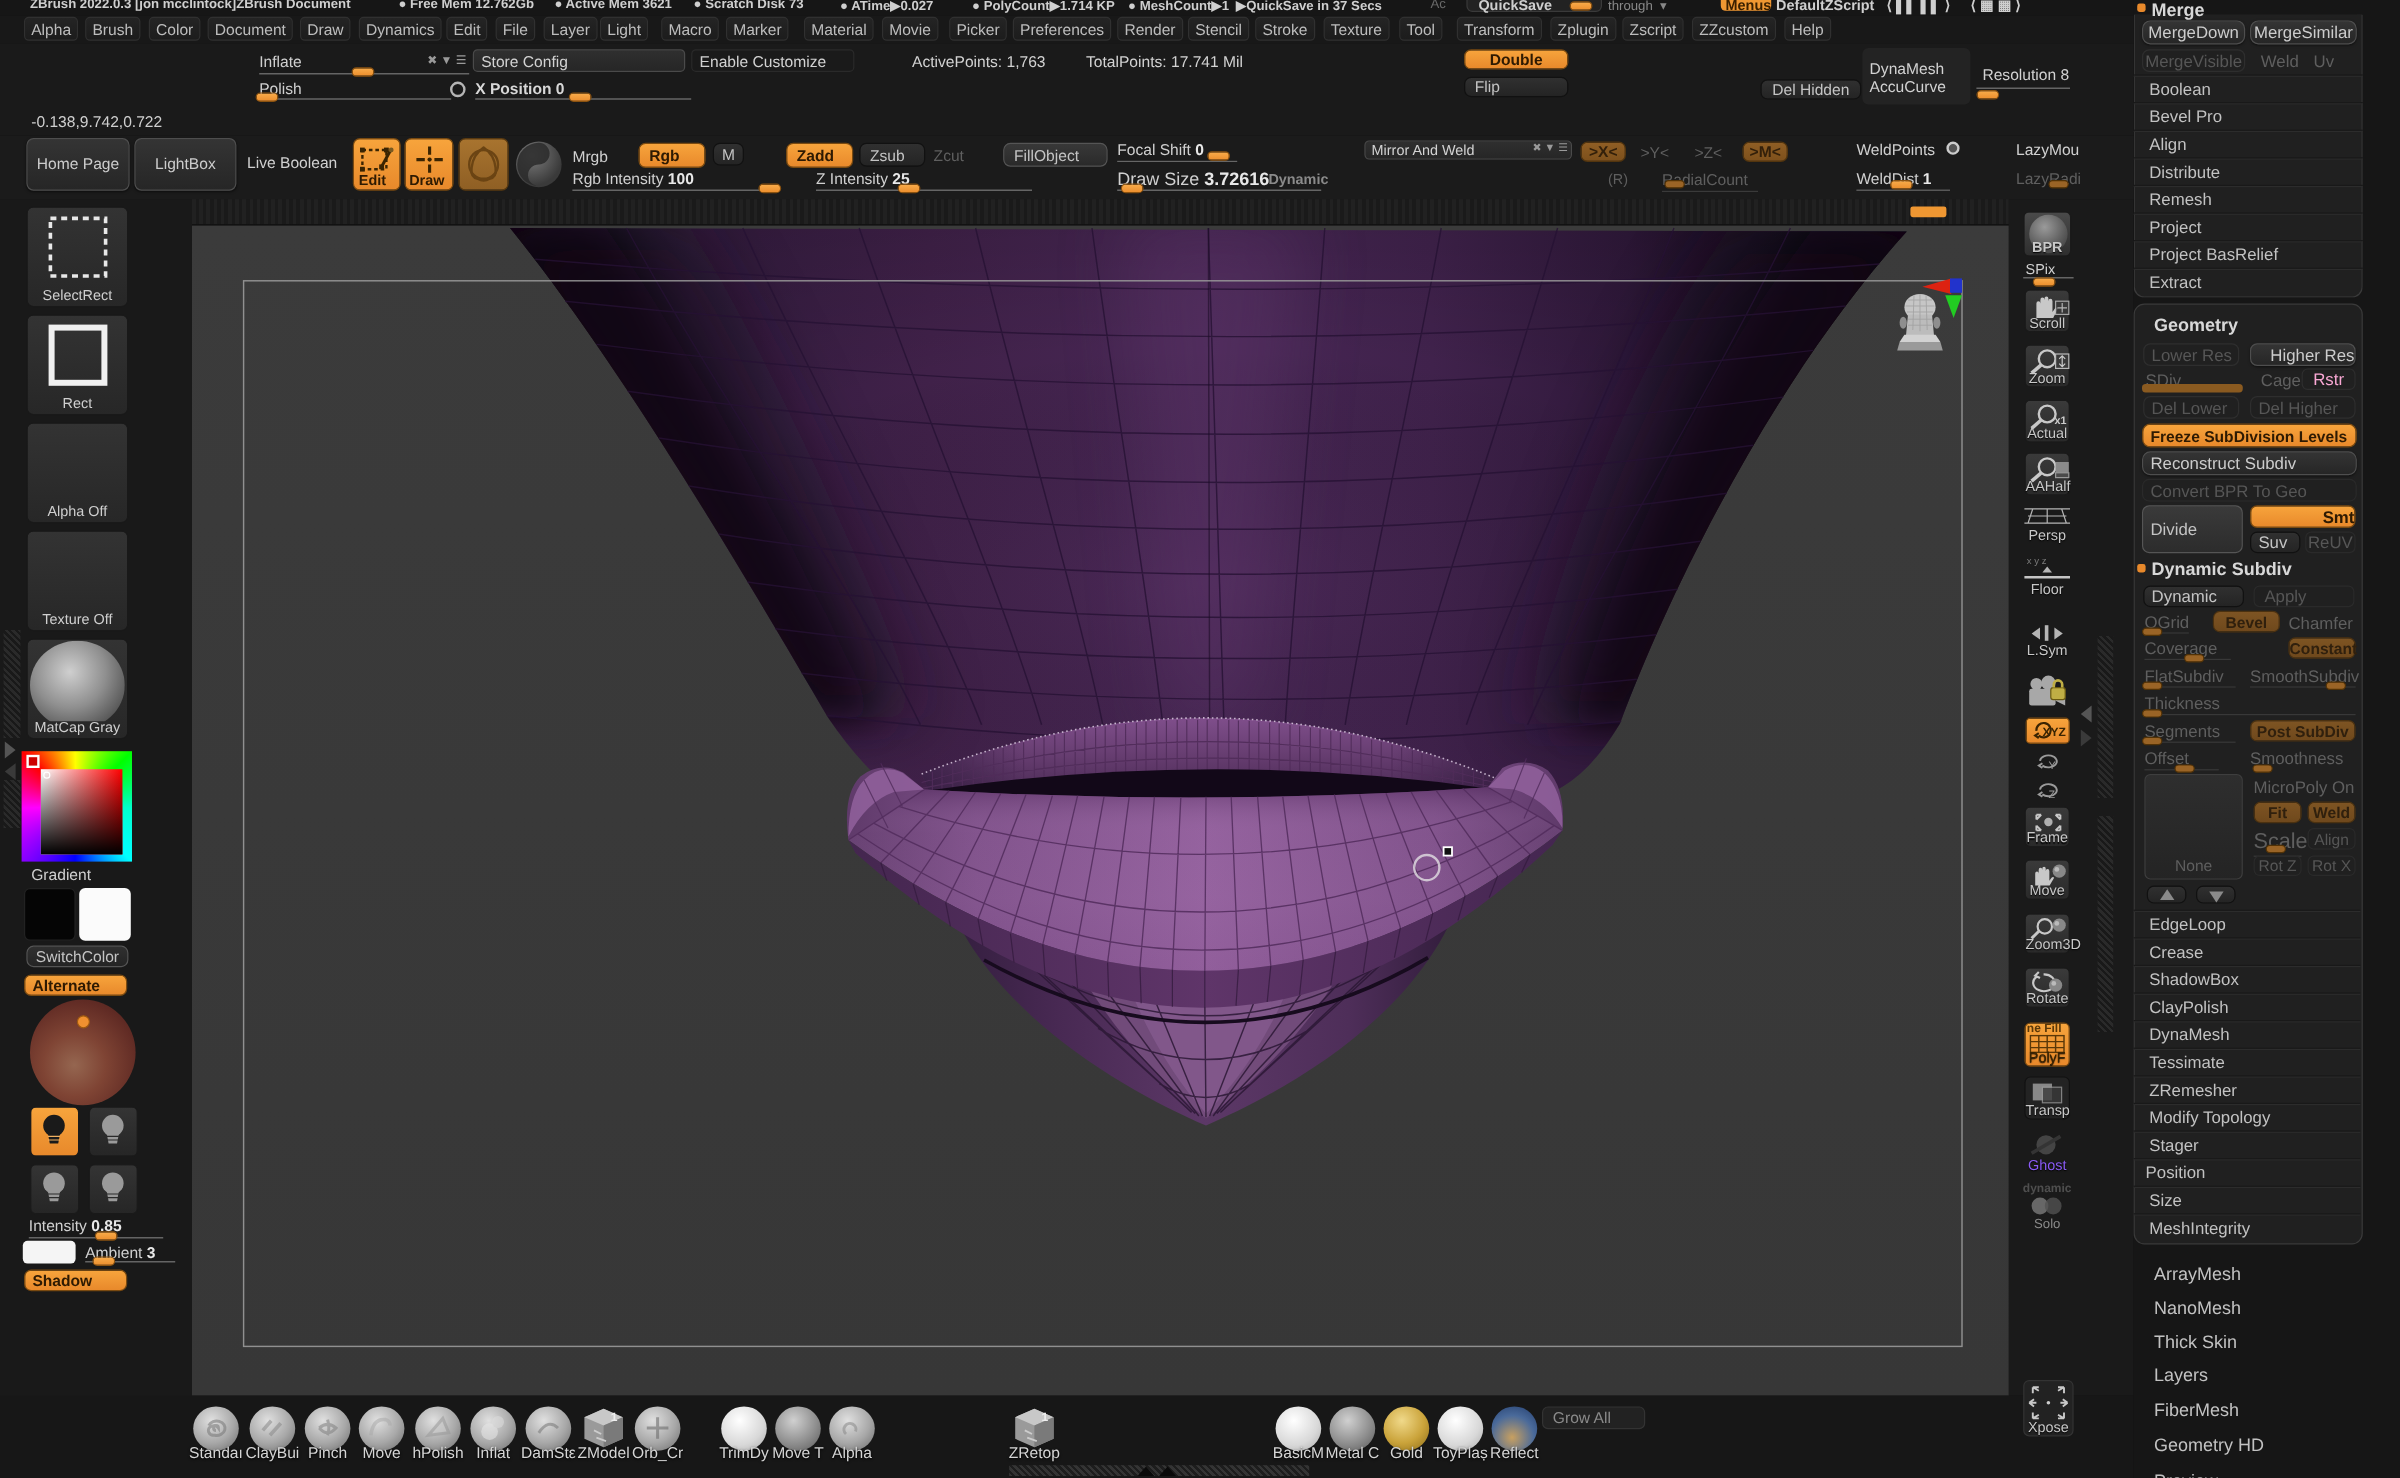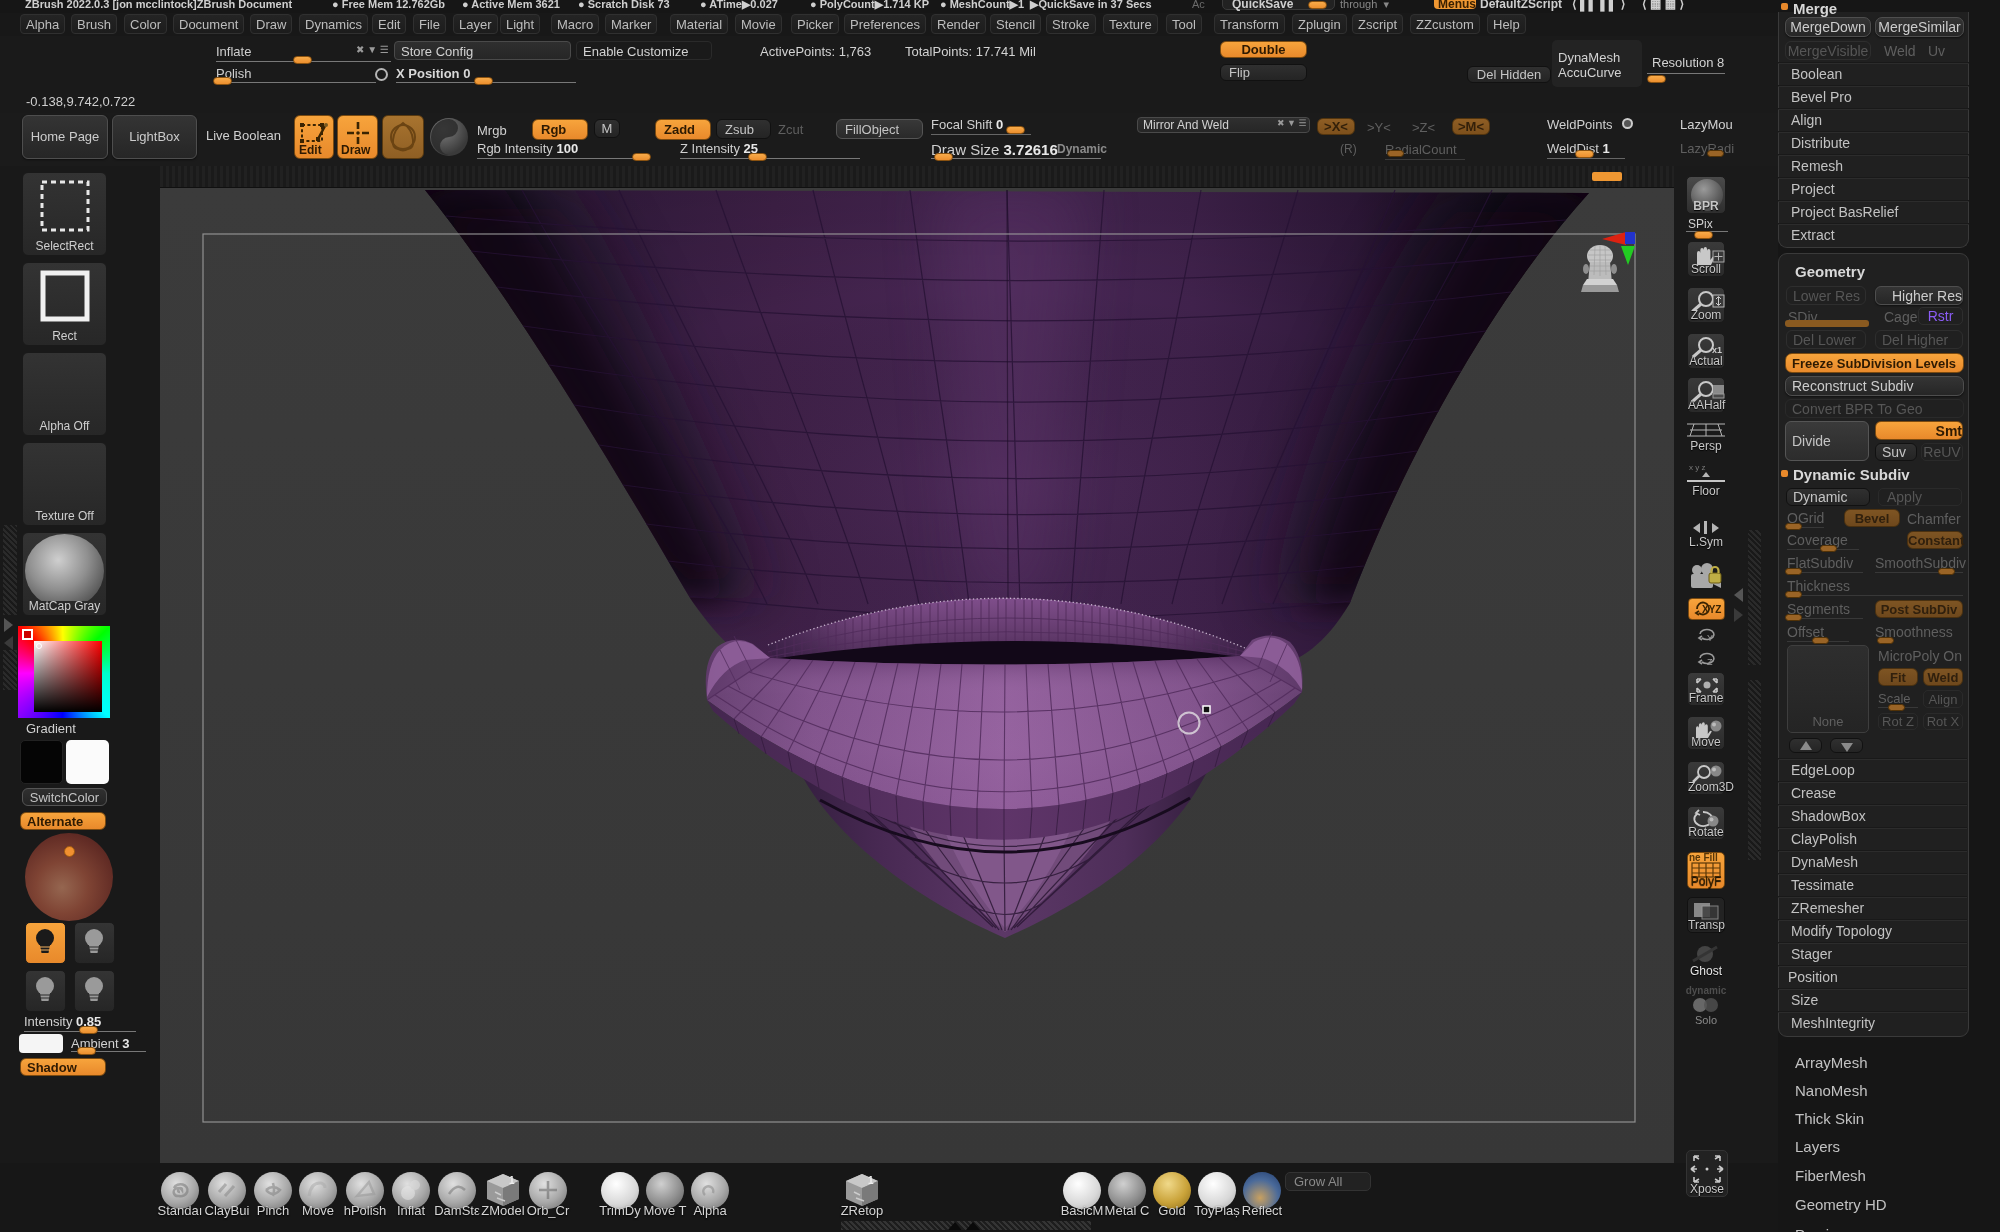--- a/index.html
+++ b/index.html
@@ -528,21 +528,21 @@
       <rect x="6" y="4" width="16" height="14" fill="#888"></rect>
       <rect x="14" y="7" width="16" height="13" fill="#3a3a3a" stroke="#999" opacity="0.8"></rect>
     </svg>
     <div class="icolab">Transp</div>
   </div>
 <div class="abs" style="left:1687px;top:942px;width:38px;height:36px">
     <svg width="36" height="23" style="position:absolute;left:0;top:1px" opacity="0.45">
       <circle cx="18" cy="11" r="8" fill="#777"></circle>
       <path d="M 6,18 L 30,4" stroke="#555" stroke-width="3"></path>
     </svg>
-    <div class="icolab" style="color:#e5e5e5">Ghost</div>
+    <div class="icolab" style="color:#8b5cf6">Ghost</div>
   </div>
 <div class="abs" style="left:1683px;top:985px;width:46px;height:40px">
     <div style="font-size:10px;font-weight:bold;color:#4e4e4e;text-align:center">dynamic</div>
     <svg width="42" height="18" style="display:block;margin:0 auto" opacity="0.6">
       <circle cx="15" cy="9" r="7" fill="#9a9a9a"></circle>
       <circle cx="26" cy="9" r="7" fill="#777" opacity="0.8"></circle>
     </svg>
     <div style="font-size:11px;color:#8a8a8a;text-align:center">Solo</div>
   </div>
 <div class="abs" style="left:1748px;top:530px;width:13px;height:135px;background:repeating-linear-gradient(45deg,#2a2a2a 0,#2a2a2a 2px,#191919 2px,#191919 4px)"></div>
@@ -583,21 +583,21 @@
 <div class="prow" style="top:204px;padding-left:13px">Project BasRelief</div>
 <div class="psep" style="top:223px"></div>
 <div class="prow" style="top:227px;padding-left:13px">Extract</div>
 <div class="abs" style="left:1778px;top:253px;width:191px;height:784px;background:#202020;border:1px solid #3a3a3a;border-radius:9px"></div>
 <div class="abs" style="left:1795px;top:263px;font-size:15px;font-weight:bold;color:#d8d8d8">Geometry</div>
 <div class="abs" style="left:1786px;top:286px;width:80px;height:19px;border:1px solid #2e2e2e;border-radius:6px;font-size:14px;line-height:18px;color:#565656;padding-left:6px">Lower Res</div>
 <div class="btn" style="left:1875px;top:286px;width:88px;height:19px;font-size:14px;line-height:18px;text-align:right;padding-left:7px">Higher Res</div>
 <div class="abs gry" style="left:1788px;top:309px;font-size:14px">SDiv</div>
 <div class="abs" style="left:1785px;top:320px;width:84px;height:7px;background:#8a5a20;border-radius:3px"></div>
 <div class="abs gry" style="left:1884px;top:309px;font-size:14px">Cage</div>
-<div class="abs" style="left:1918px;top:307px;width:45px;height:18px;border:1px solid #2e2e2e;border-radius:5px;font-size:14px;line-height:17px;color:#8b5cf6;text-align:center">Rstr</div>
+<div class="abs" style="left:1918px;top:307px;width:45px;height:18px;border:1px solid #2e2e2e;border-radius:5px;font-size:14px;line-height:17px;color:#f9a8d4;text-align:center">Rstr</div>
 <div class="abs" style="left:1786px;top:330px;width:80px;height:19px;border:1px solid #2e2e2e;border-radius:6px;font-size:14px;line-height:18px;color:#565656;padding-left:6px">Del Lower</div>
 <div class="abs" style="left:1875px;top:330px;width:88px;height:19px;border:1px solid #2e2e2e;border-radius:6px;font-size:14px;line-height:18px;color:#565656;padding-left:6px">Del Higher</div>
 <div class="obtn" style="left:1785px;top:353px;width:179px;height:20px;font-size:14px;line-height:19px;text-align:left;padding-left:6px;border-radius:7px;font-size:13px">Freeze SubDivision Levels</div>
 <div class="btn" style="left:1785px;top:376px;width:179px;height:20px;font-size:14px;line-height:19px;text-align:left;padding-left:6px;border-radius:7px">Reconstruct Subdiv</div>
 <div class="abs" style="left:1785px;top:399px;width:179px;height:19px;border:1px solid #2a2a2a;border-radius:6px;font-size:14px;line-height:18px;color:#565656;padding-left:6px">Convert BPR To Geo</div>
 <div class="btn2" style="left:1785px;top:421px;width:84px;height:40px;font-size:14px;text-align:left;padding-left:6px;line-height:38px;background:linear-gradient(#3a3a3a,#2c2c2c);border-color:#555">Divide</div>
 <div class="obtn" style="left:1875px;top:421px;width:88px;height:19px;font-size:14px;line-height:18px;text-align:right;padding-left:6px">Smt</div>
 <div class="btn2" style="left:1875px;top:443px;width:42px;height:18px;font-size:14px;line-height:17px;text-align:left;padding-left:6px">Suv</div>
 <div class="abs" style="left:1921px;top:443px;width:42px;height:18px;border:1px solid #2a2a2a;border-radius:5px;font-size:14px;line-height:17px;color:#565656;text-align:center">ReUV</div>
 <div class="abs" style="left:1781px;top:470px;width:7px;height:7px;background:#e8892b;border-radius:2px"></div>
@@ -623,21 +623,21 @@
 <div class="abs gry" style="left:1787px;top:624px;font-size:14px;border-bottom:1px solid #383838;padding-bottom:1px;width:62px">Offset</div>
 <div class="hdl2" style="left:1812px;top:637px"></div>
 <div class="abs gry" style="left:1875px;top:624px;font-size:14px">Smoothness</div>
 <div class="hdl2" style="left:1877px;top:637px"></div>
 <div class="abs" style="left:1787px;top:645px;width:82px;height:88px;background:linear-gradient(#2e2e2e,#242424);border:1px solid #3e3e3e;border-radius:5px">
     <div style="position:absolute;bottom:3px;width:100%;text-align:center;font-size:13px;color:#5f5f5f">None</div>
   </div>
 <div class="abs gry" style="left:1878px;top:648px;font-size:14px">MicroPoly On</div>
 <div class="dbtn" style="left:1878px;top:668px;width:40px;height:18px;font-size:13px;line-height:17px;opacity:0.85">Fit</div>
 <div class="dbtn" style="left:1923px;top:668px;width:40px;height:18px;font-size:13px;line-height:17px;opacity:0.85">Weld</div>
-<div class="abs gry" style="left:1878px;top:691px;font-size:13px;border-bottom:1px solid #383838;padding-bottom:1px;width:40px">Scale</div>
+<div class="abs gry" style="left:1878px;top:691px;font-size:18px;border-bottom:1px solid #383838;padding-bottom:1px;width:40px">Scale</div>
 <div class="hdl2" style="left:1888px;top:704px"></div>
 <div class="abs" style="left:1923px;top:690px;width:40px;height:18px;border:1px solid #2a2a2a;border-radius:5px;font-size:13px;line-height:17px;color:#565656;text-align:center">Align</div>
 <div class="abs" style="left:1878px;top:713px;width:40px;height:17px;border:1px solid #2a2a2a;border-radius:5px;font-size:13px;line-height:16px;color:#565656;text-align:center">Rot Z</div>
 <div class="abs" style="left:1923px;top:713px;width:40px;height:17px;border:1px solid #2a2a2a;border-radius:5px;font-size:13px;line-height:16px;color:#565656;text-align:center">Rot X</div>
 <div class="btn2" style="left:1789px;top:738px;width:33px;height:15px">
     <div style="margin-top:2px;width:0;height:0;border-bottom:9px solid #8a8a8a;border-left:6px solid transparent;border-right:6px solid transparent;margin-left:10px"></div>
   </div>
 <div class="btn2" style="left:1830px;top:738px;width:33px;height:15px">
     <div style="margin-top:4px;width:0;height:0;border-top:9px solid #8a8a8a;border-left:6px solid transparent;border-right:6px solid transparent;margin-left:10px"></div>
   </div>

